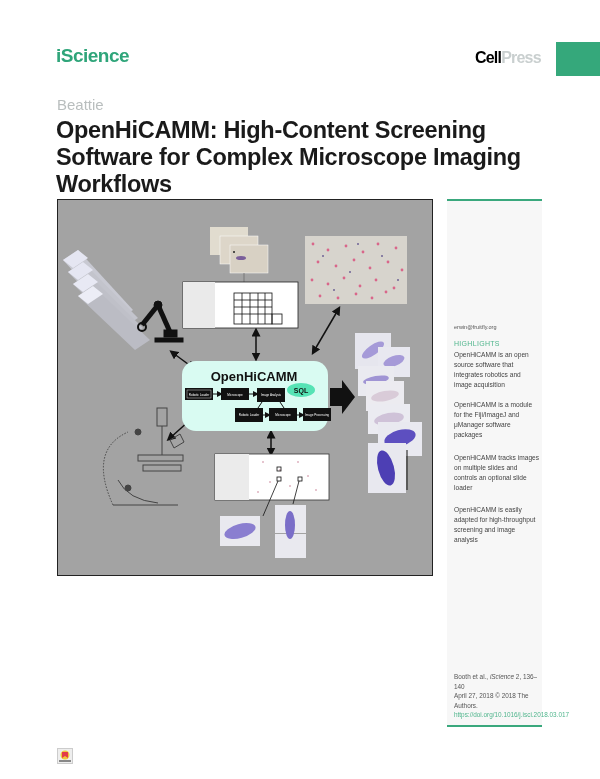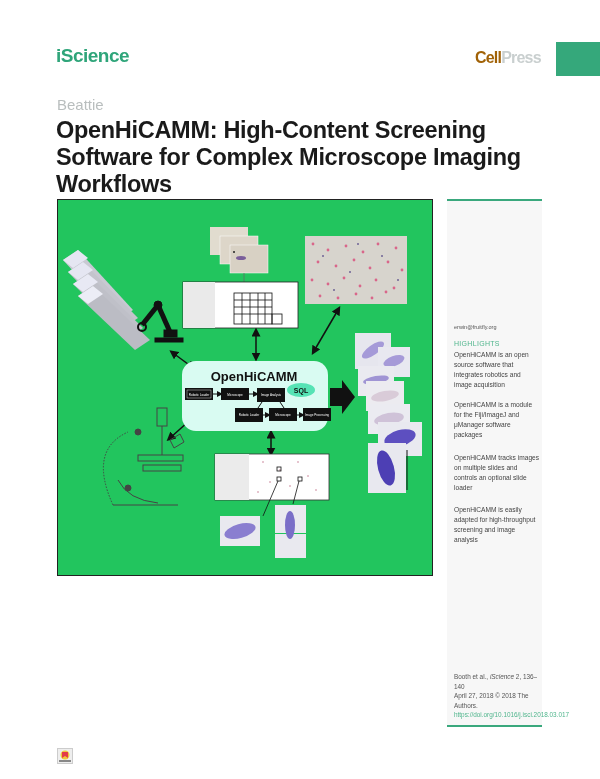--- a/index.html
+++ b/index.html
@@ -3,27 +3,27 @@
 <meta charset="utf-8">
 <style>
   html, body { margin: 0; padding: 0; }
   body {
     width: 600px; height: 779px; position: relative; overflow: hidden;
     background: #ffffff; font-family: "Liberation Sans", sans-serif; color: #222;
   }
   .abs { position: absolute; }
   #journal { left: 56px; top: 45px; font-size: 19px; font-weight: bold; color: #2fa57a; letter-spacing: -0.5px; }
   #publisher { left: 475px; top: 49px; font-size: 16px; font-weight: bold; letter-spacing: -0.8px; }
-  #publisher .cell { color: #a16207; }
+  #publisher .cell { color: #000000; }
   #publisher .press { color: #c9cfcf; font-weight: bold; }
   #corner-block { left: 556px; top: 42px; width: 44px; height: 34px; background: #35a87b; }
   #article-type { left: 57px; top: 96px; font-size: 15px; color: #b9bebe; }
   #title { left: 56px; top: 117px; width: 500px; font-size: 23.5px; line-height: 27px; color: #1a1a1a; font-weight: bold; margin: 0; letter-spacing: -0.3px; }
 
-  #figure { left: 57px; top: 199px; width: 376px; height: 377px; border: 1.5px solid #222; box-sizing: border-box; background: #22c55e; overflow: hidden; }
+  #figure { left: 57px; top: 199px; width: 376px; height: 377px; border: 1.5px solid #222; box-sizing: border-box; background: #a3a3a3; overflow: hidden; }
   #figure svg { position: absolute; left: 0; top: 0; }
 
   #sidebar { left: 447px; top: 199px; width: 95px; height: 528px; background: #f7f7f7; border-top: 2px solid #3aa87d; border-bottom: 2px solid #3aa87d; box-sizing: border-box; }
   #authors { position: absolute; left: 7px; top: 9px; width: 86px; font-size: 11.5px; line-height: 15px; color: #3a3a3a; }
   #email { position: absolute; left: 7px; top: 123px; font-size: 5.5px; color: #555; }
   #highlights-label { position: absolute; left: 7px; top: 139px; font-size: 7px; color: #4fb58c; letter-spacing: 0.3px; }
   .hl { position: absolute; left: 7px; width: 85px; font-size: 6.6px; line-height: 10px; color: #444; }
   #citation { position: absolute; left: 7px; top: 471px; width: 84px; font-size: 6.4px; line-height: 9.5px; color: #555; }
   #citation .it { font-style: italic; }
   #doi { color: #4fb58c; display: block; }

